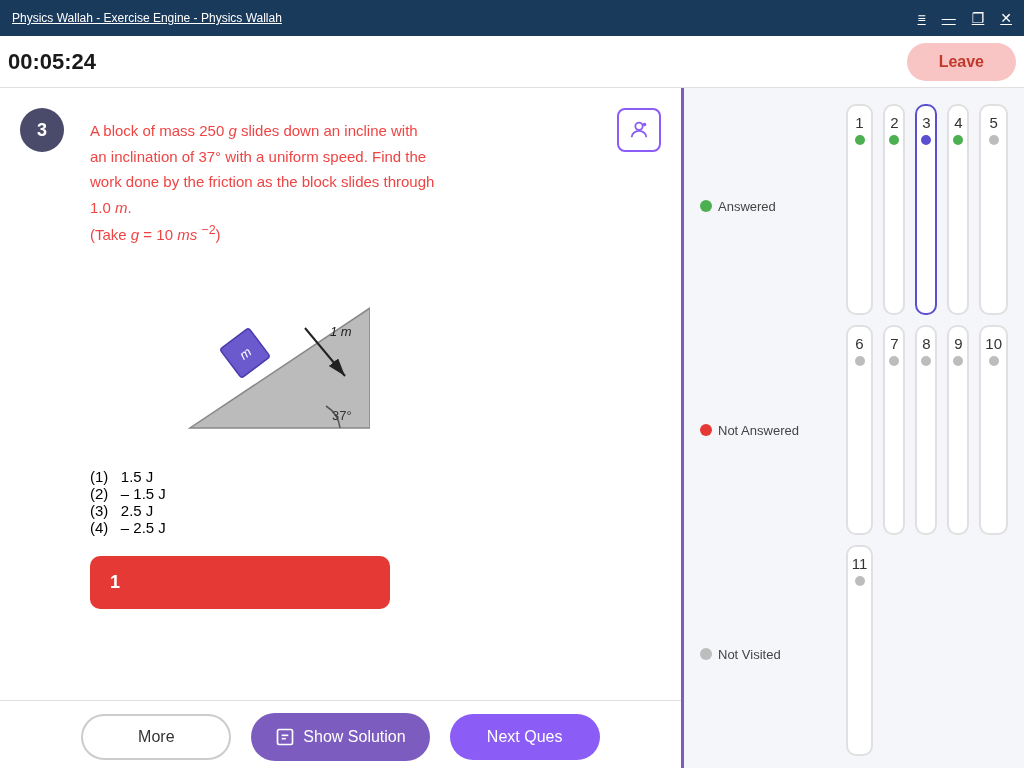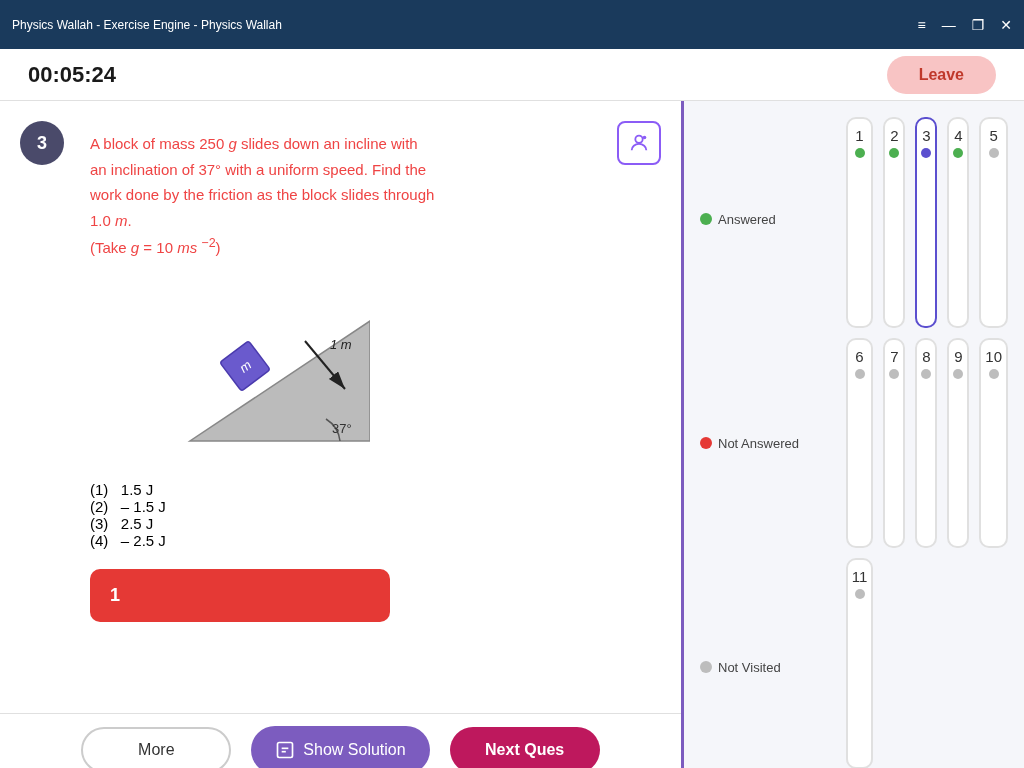--- a/index.html
+++ b/index.html
@@ -2,38 +2,39 @@
 <html><head>
   <meta charset="utf-8">
   <style>
     * { box-sizing: border-box; margin: 0; padding: 0; }
     body { font-family: 'Segoe UI', Arial, sans-serif; background: #f0f2f5; width: 1024px; height: 768px; overflow: hidden; }
 
     
     .title-bar {
       background: #1a3a5c;
       color: white;
-      height: 49px;
+      height: 36px;
       display: flex;
       align-items: center;
       justify-content: space-between;
       padding: 0 12px;
       font-size: 12px;
+      text-decoration: underline;
     }
     .title-bar-controls { display: flex; gap: 16px; }
     .title-bar-btn { color: white; font-size: 14px; cursor: pointer; background: none; border: none; }
 
     
     .header {
       background: white;
       height: 52px;
       display: flex;
       align-items: center;
       justify-content: space-between;
-      padding: 0 28px;
+      padding: 0 8px;
       border-bottom: 1px solid #e0e0e0;
     }
     .timer { font-size: 22px; font-weight: bold; color: #1a1a1a; }
     .leave-btn {
       background: #f8c4c4;
       color: #c0392b;
       border: none;
       border-radius: 24px;
       padding: 10px 32px;
       font-size: 16px;
@@ -166,30 +167,29 @@
       font-size: 16px;
       cursor: pointer;
       display: flex;
       align-items: center;
       gap: 8px;
       min-width: 170px;
       justify-content: center;
     }
 
     .next-btn {
-      background: #be185d;
+      background: #8b5cf6;
       color: white;
       border: none;
       border-radius: 30px;
       padding: 14px 28px;
       font-size: 16px;
       cursor: pointer;
       min-width: 150px;
       text-align: center;
-      font-weight: bold;
     }
 
     
     .right-panel {
       width: 340px;
       background: #f5f6fa;
       padding: 16px;
       display: flex;
       flex-direction: row;
       gap: 12px;

